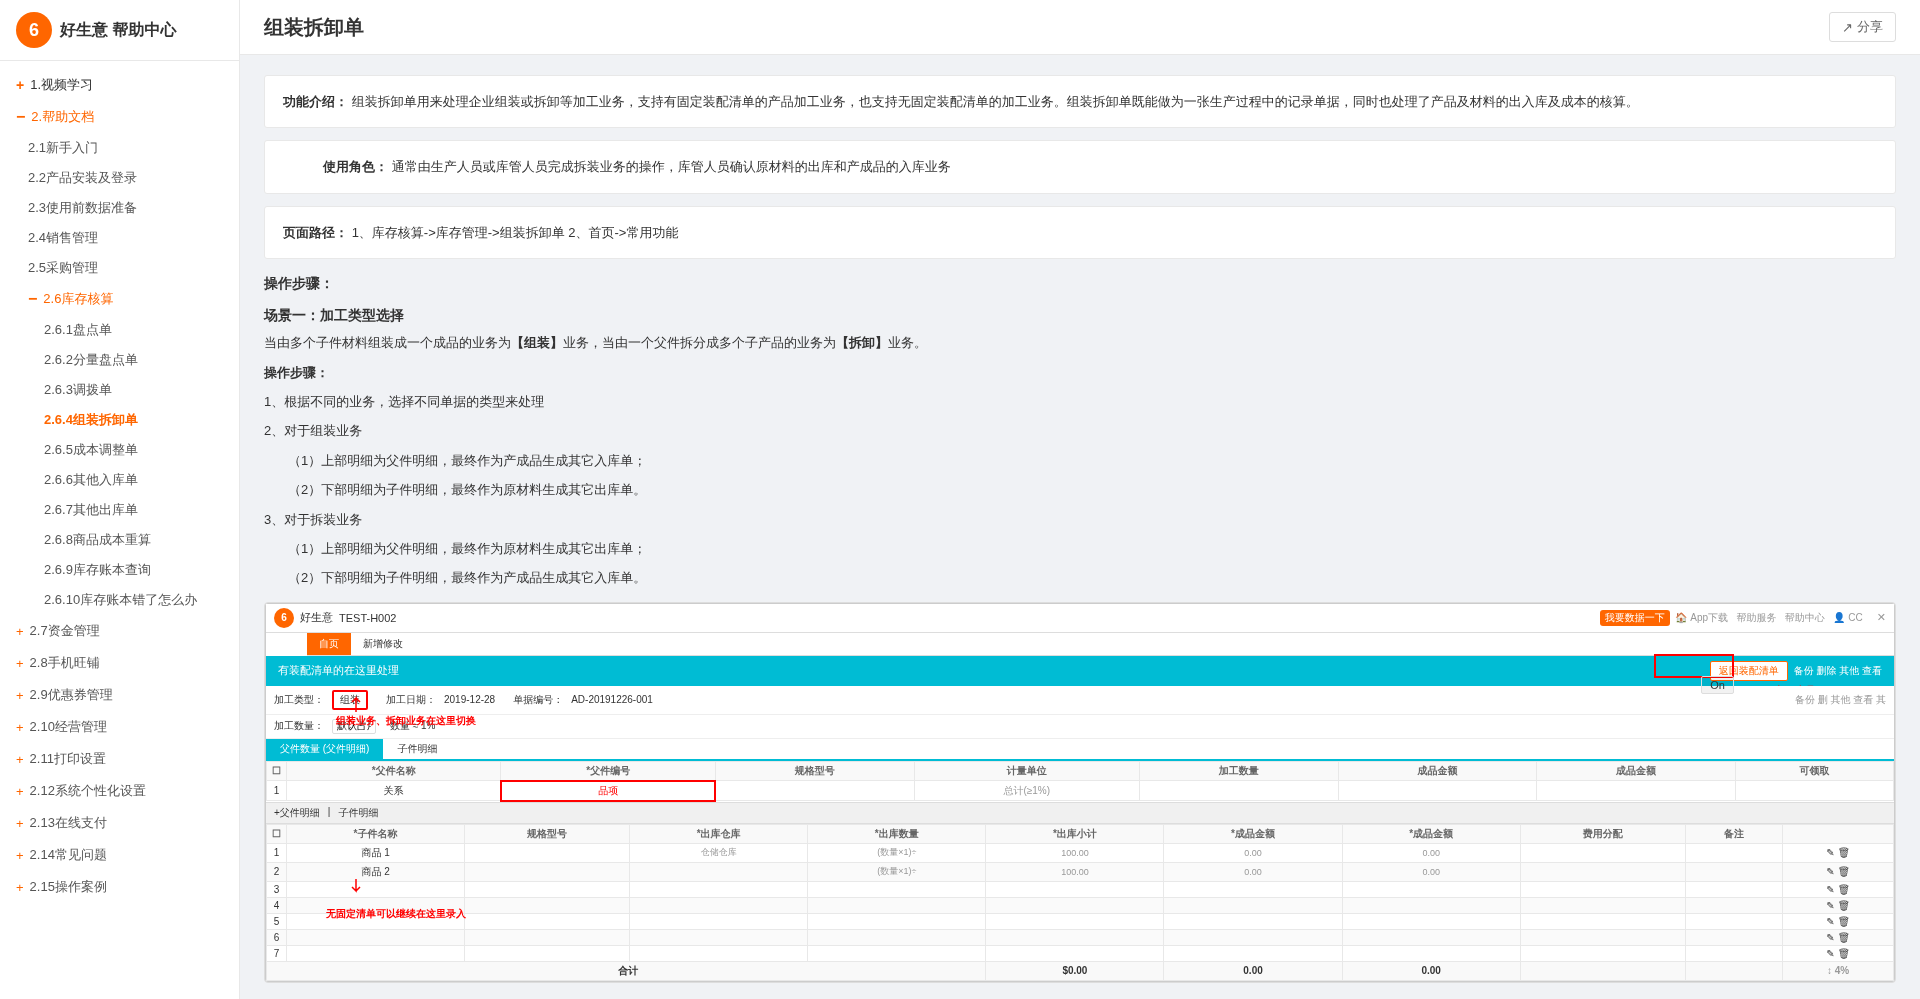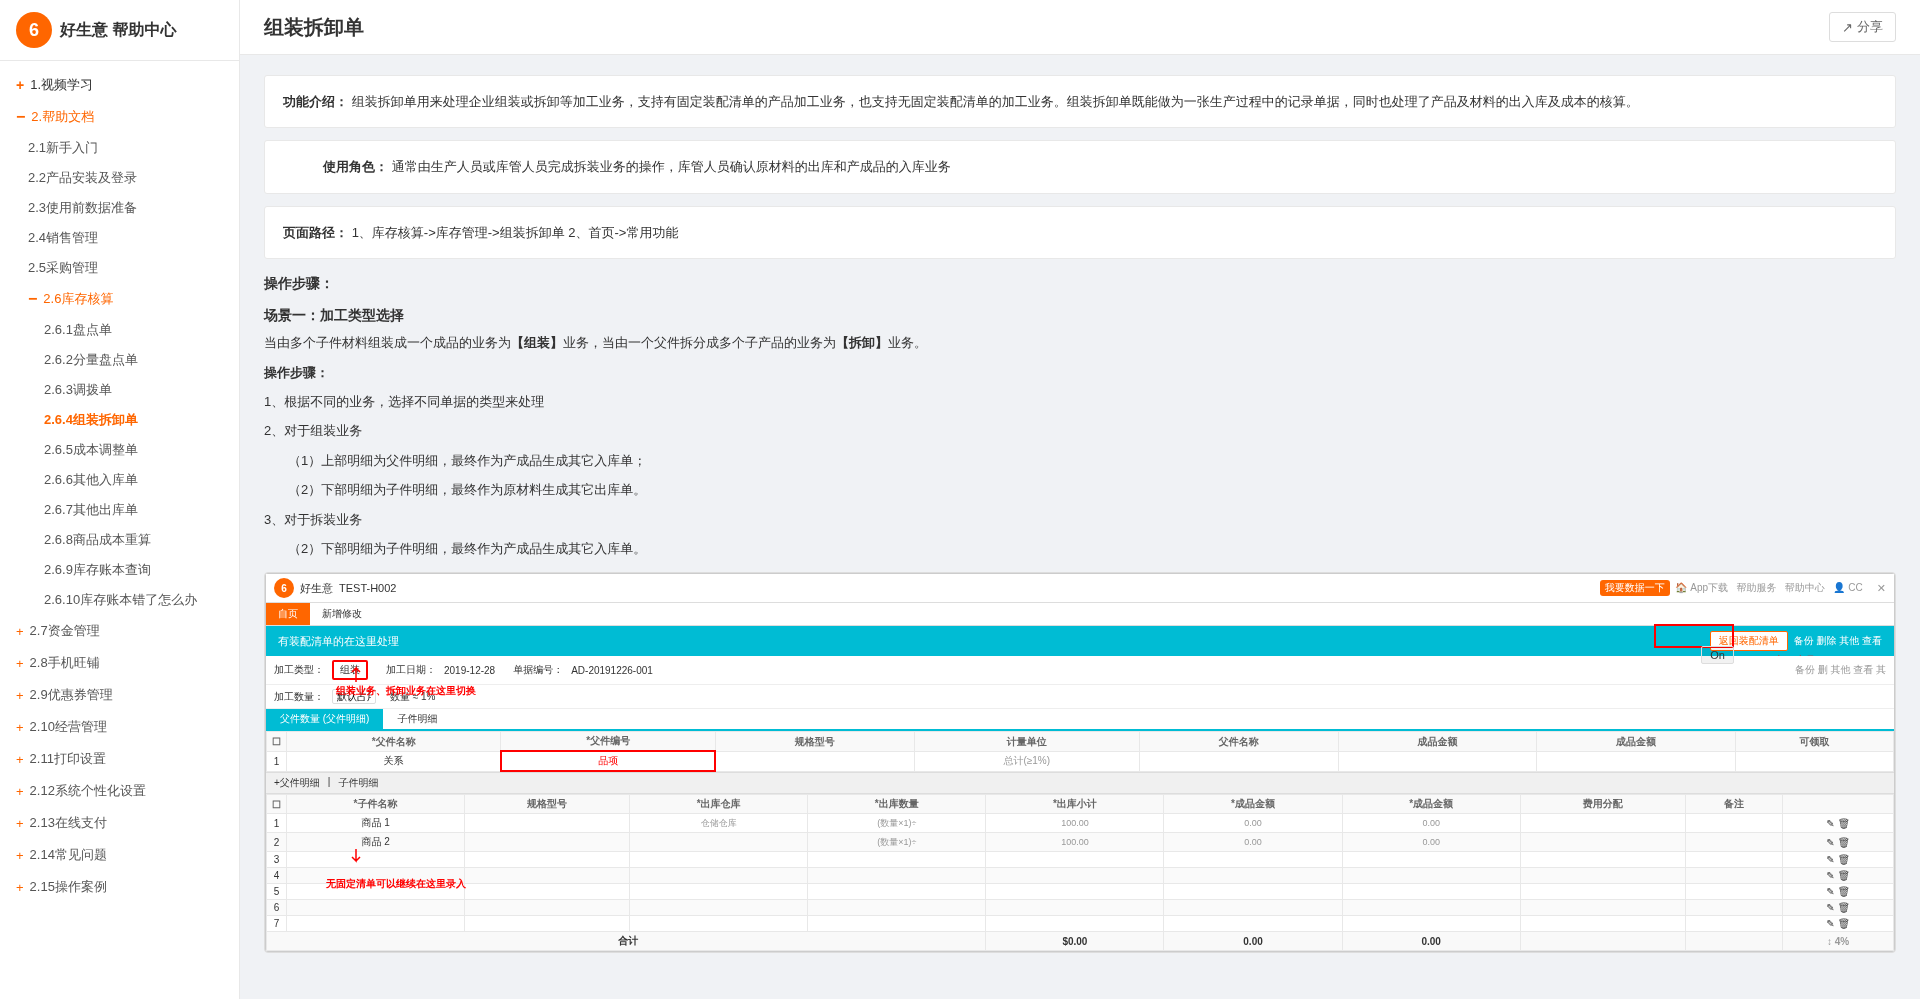--- a/index.html
+++ b/index.html
@@ -337,36 +337,37 @@
       当由多个子件材料组装成一个成品的业务为<span class="bold">【组装】</span>业务，当由一个父件拆分成多个子产品的业务为<span class="bold">【拆卸】</span>业务。
     </div>
 
     <div class="content-text" style="font-weight:bold;">操作步骤：</div>
 
     <div class="content-text">1、根据不同的业务，选择不同单据的类型来处理</div>
     <div class="content-text">2、对于组装业务</div>
     <div class="content-text" style="padding-left:24px;">（1）上部明细为父件明细，最终作为产成品生成其它入库单；</div>
     <div class="content-text" style="padding-left:24px;">（2）下部明细为子件明细，最终作为原材料生成其它出库单。</div>
     <div class="content-text">3、对于拆装业务</div>
+    <div class="content-text" style="padding-left:24px;">（1）上部明细为父件明细，最终作为原材料生成其它出库单；</div>
     <div class="content-text" style="padding-left:24px;">（2）下部明细为子件明细，最终作为产成品生成其它入库单。</div>
 
     <div class="screenshot-wrapper" style="margin-top:12px; margin-bottom:20px;">
       <div class="mock-app" style="position:relative;">
 
         <div class="mock-topbar">
           <div class="mock-topbar-logo">6</div>
           <span>好生意</span>
           <span>TEST-H002</span>
           <div style="flex:1;"></div>
           <div class="mock-topbar-tag">我要数据一下</div>
           <span style="font-size:10px; color:#999;">🏠 App下载 &nbsp; 帮助服务 &nbsp; 帮助中心 &nbsp; 👤 CC</span>
           <span style="color:#999; margin-left:8px;">✕</span>
         </div>
 
-        <div style="display:flex; border-bottom:1px solid #ddd; background:#fff;">
+        <div style="display:flex; border-bottom:1px solid #ddd; background:#fff;margin-left:41px;">
           <div style="background:#f60; color:#fff; padding:4px 12px; font-size:10px; cursor:default;">自页</div>
           <div style="padding:4px 12px; font-size:10px; color:#333; cursor:default;">新增修改</div>
         </div>
 
         <div style="background:#00bcd4; color:#fff; padding:5px 12px; display:flex; align-items:center; justify-content:space-between; font-size:11px; position:relative;">
           <span>有装配清单的在这里处理</span>
           <div style="display:flex; align-items:center; gap:6px;">
             <button style="background:#fff; color:#f60; border:1px solid #f60; border-radius:2px; padding:2px 8px; font-size:10px; cursor:default;">返回装配清单</button>
             <span style="color:#fff; font-size:10px;">备份 删除 其他 查看</span>
           </div>
@@ -406,21 +407,21 @@
 
         <div style="overflow-x:auto; background:#fff; position:relative;">
           <table class="mock-table">
             <thead>
               <tr>
                 <th style="width:20px;">☐</th>
                 <th>*父件名称</th>
                 <th>*父件编号</th>
                 <th>规格型号</th>
                 <th>计量单位</th>
-                <th>父件名称</th>
+                <th>加工数量</th>
                 <th>成品金额</th>
                 <th>成品金额</th>
                 <th>可领取</th>
               </tr>
             </thead>
             <tbody>
               <tr>
                 <td>1</td>
                 <td>关系</td>
                 <td style="border:2px solid red; color:red;">品项</td>

